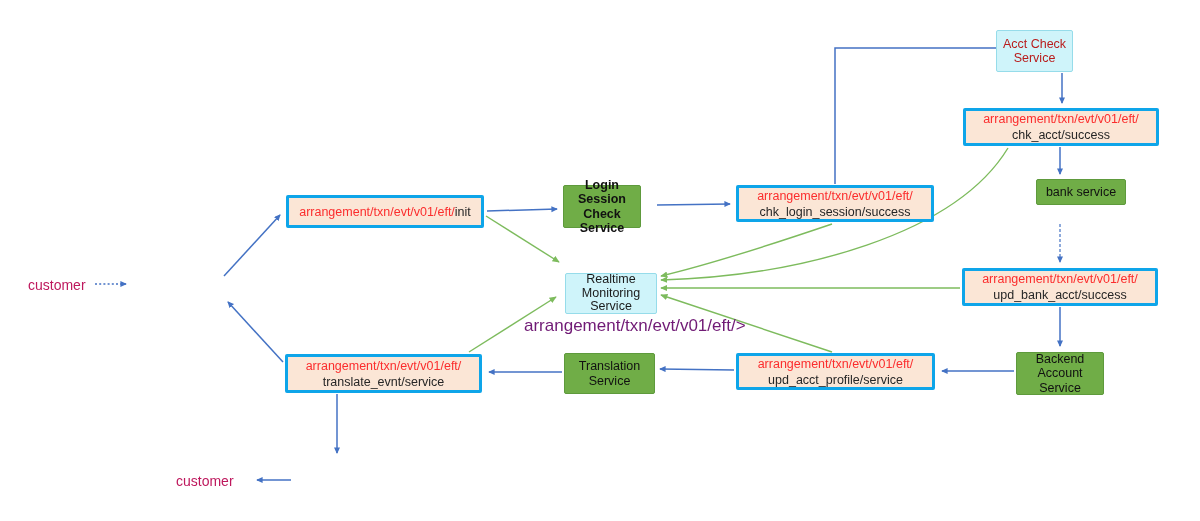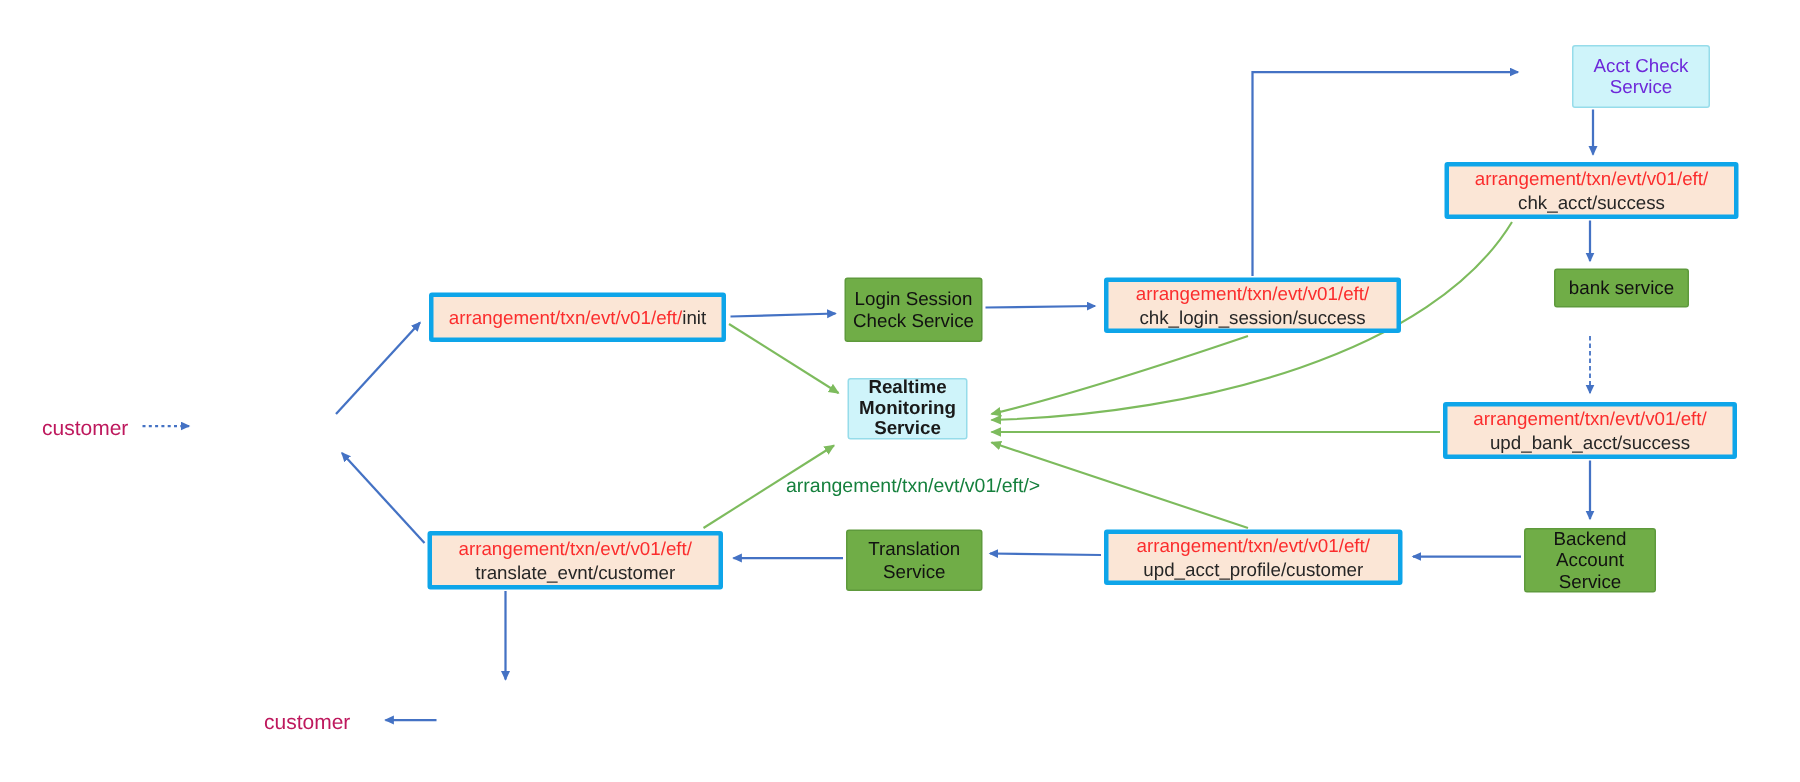--- a/index.html
+++ b/index.html
@@ -22,21 +22,21 @@
     text-align:center;font-size:12.5px;line-height:16px;box-sizing:border-box;padding:2px 4px;
   }
   .evt .topic{color:#FB2D2D;display:block;white-space:nowrap;}
   .evt .event{color:#262626;display:block;white-space:nowrap;}
   .evt.inline{flex-direction:row;}
   .evt.inline .topic,.evt.inline .event{display:inline;}
   .floating-label{
     position:absolute;font-size:14px;color:#be185d;white-space:nowrap;
   }
   .topic-label{
-    position:absolute;font-size:13px;color:#15803d;white-space:nowrap;
+    position:absolute;font-size:17px;color:#701a75;white-space:nowrap;
   }
 </style>
 </head>
 <body>
 
 <div id="canvas">
 
   <svg class="wires" width="1200" height="521" viewBox="0 0 1200 521">
     <defs>
       <marker id="mb" markerWidth="8" markerHeight="8" refX="5.6" refY="3" orient="auto" markerUnits="userSpaceOnUse">
@@ -68,41 +68,41 @@
     <path d="M832,224 Q720,262 661,276" stroke="#7DBB5D" stroke-width="1.4" fill="none" marker-end="url(#mg)"></path>
     <path d="M1008,148 C955,235 800,276 661,280" stroke="#7DBB5D" stroke-width="1.4" fill="none" marker-end="url(#mg)"></path>
     <path d="M960,288 L661,288" stroke="#7DBB5D" stroke-width="1.4" fill="none" marker-end="url(#mg)"></path>
     <path d="M832,352 L661,295" stroke="#7DBB5D" stroke-width="1.4" fill="none" marker-end="url(#mg)"></path>
   </svg>
 
   <div class="floating-label" style="left:28px;top:277px;">customer</div>
   <div class="floating-label" style="left:176px;top:473px;">customer</div>
 
 
-  <div class="node green" style="left:563px;top:185px;width:92px;height:43px;">
+  <div class="node green" style="left:563px;top:185px;width:78px;height:43px;font-weight:bold;">
     <span>Login Session Check Service</span>
   </div>
 
-  <div class="node cyan" style="left:1048px;top:30px;width:92px;height:42px;color:#6d28d9;">
+  <div class="node cyan" style="left:996px;top:30px;width:77px;height:42px;color:#b91c1c;">
     <span>Acct Check Service</span>
   </div>
 
   <div class="node green" style="left:1036px;top:179px;width:90px;height:26px;">
     <span>bank service</span>
   </div>
 
   <div class="node green" style="left:1016px;top:352px;width:88px;height:43px;">
     <span>Backend Account Service</span>
   </div>
 
   <div class="node green" style="left:564px;top:353px;width:91px;height:41px;">
     <span>Translation Service</span>
   </div>
 
-  <div class="node cyan" style="left:565px;top:252px;width:80px;height:41px;line-height:13.5px;color:#1a1a1a;font-weight:bold;">
+  <div class="node cyan" style="left:565px;top:273px;width:92px;height:41px;line-height:13.5px;color:#1a1a1a;">
     <span>Realtime Monitoring Service</span>
   </div>
 
 
   <div class="evt inline" style="left:286px;top:195px;width:198px;height:33px;">
     <span class="topic">arrangement/txn/evt/v01/eft/</span>
       <span class="event">init</span>
   </div>
 
   <div class="evt" style="left:736px;top:185px;width:198px;height:37px;">
@@ -115,23 +115,23 @@
     <span class="event">chk_acct/success</span>
   </div>
 
   <div class="evt" style="left:962px;top:268px;width:196px;height:38px;">
     <span class="topic">arrangement/txn/evt/v01/eft/</span>
     <span class="event">upd_bank_acct/success</span>
   </div>
 
   <div class="evt" style="left:736px;top:353px;width:199px;height:37px;">
     <span class="topic">arrangement/txn/evt/v01/eft/</span>
-    <span class="event">upd_acct_profile/customer</span>
+    <span class="event">upd_acct_profile/service</span>
   </div>
 
   <div class="evt" style="left:285px;top:354px;width:197px;height:39px;">
     <span class="topic">arrangement/txn/evt/v01/eft/</span>
-    <span class="event">translate_evnt/customer</span>
+    <span class="event">translate_evnt/service</span>
   </div>
 
   <div class="topic-label" style="left:524px;top:316px;">arrangement/txn/evt/v01/eft/&gt;</div>
 
 </div>
 
 </body></html>

